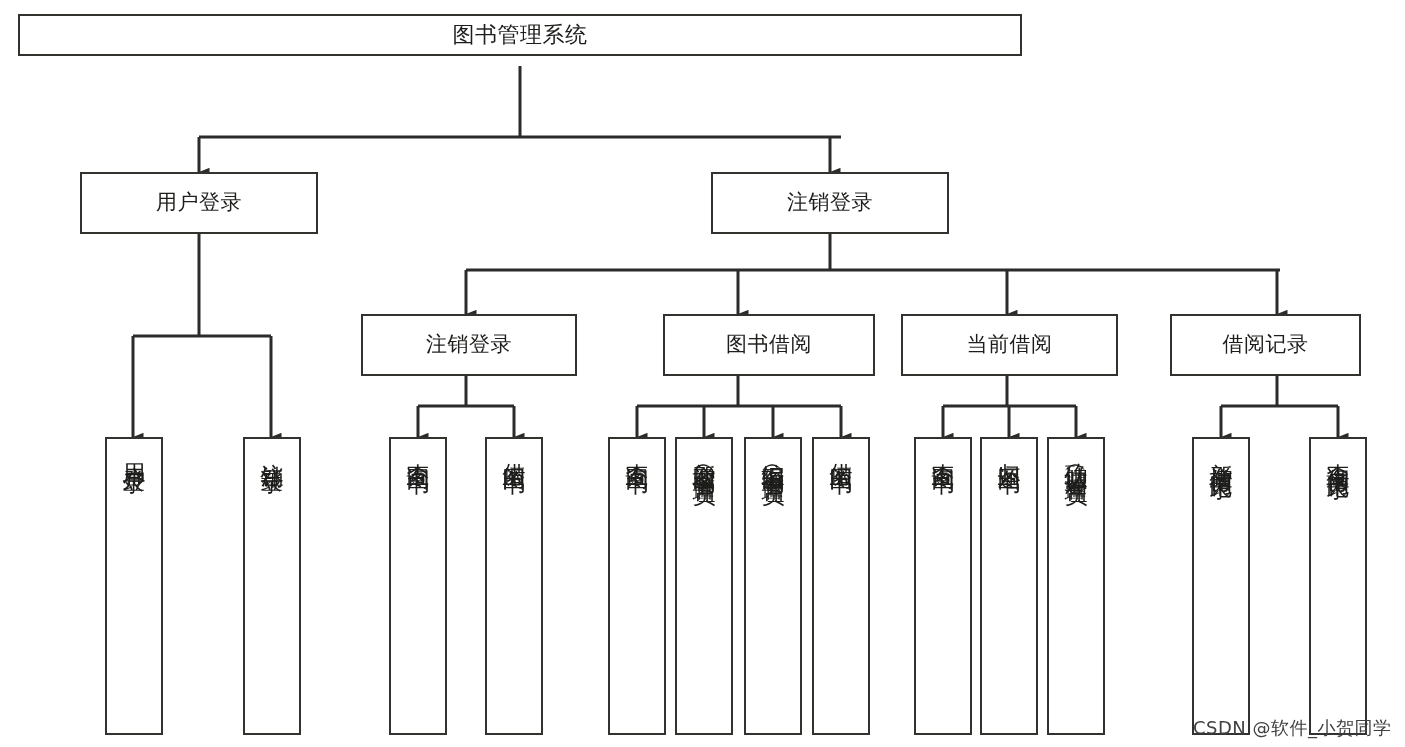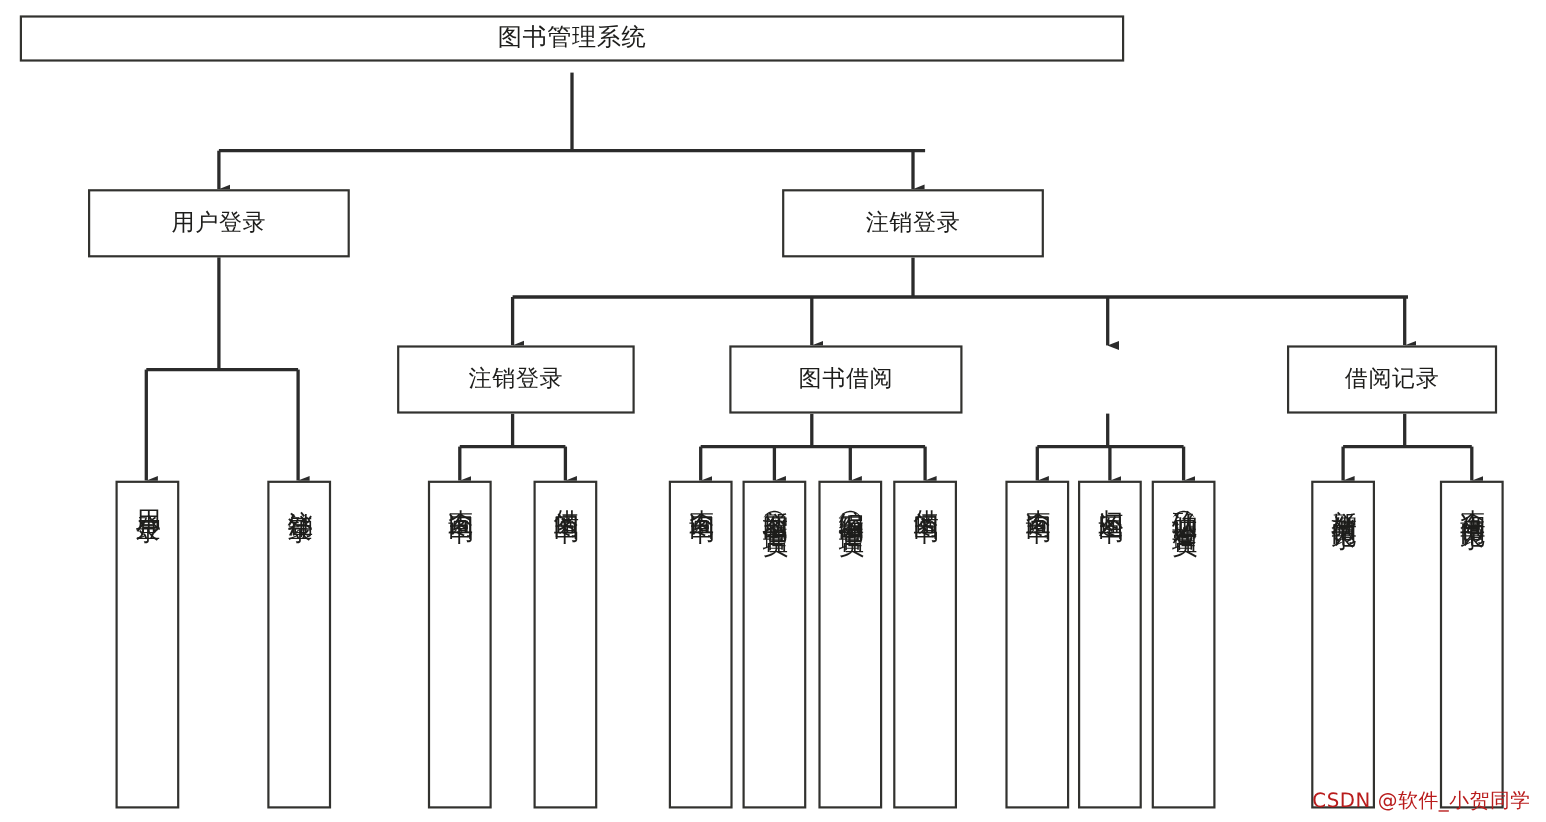--- a/index.html
+++ b/index.html
@@ -56,21 +56,21 @@
     writing-mode: vertical-rl;
     text-orientation: upright;
     font-size: 23px;
     letter-spacing: 3px;
     line-height: 1;
     text-align: left;
   }
   .watermark {
     position: absolute;
     font-size: 18px;
-    color: #b91c1c;
+    color: #404040;
     white-space: nowrap;
     letter-spacing: 0.5px;
     font-family: "DejaVu Sans", "Liberation Sans", sans-serif;
   }
 </style>
 </head>
 <body>
 
 <div id="canvas">
 
@@ -137,20 +137,23 @@
   </div>
 
   <div class="node horiz" style="left:361px; top:314px; width:216px; height:62px;">
     <span class="label">注销登录</span>
   </div>
 
   <div class="node horiz" style="left:663px; top:314px; width:212px; height:62px;">
     <span class="label">图书借阅</span>
   </div>
 
+  <div class="node horiz" style="left:901px; top:314px; width:217px; height:62px;">
+    <span class="label">当前借阅</span>
+  </div>
 
   <div class="node horiz" style="left:1170px; top:314px; width:191px; height:62px;">
     <span class="label">借阅记录</span>
   </div>
 
   <div class="node vert" style="left:105px; top:437px; width:58px; height:298px;">
     <span class="label">用户登录</span>
   </div>
   <div class="node vert" style="left:243px; top:437px; width:58px; height:298px;">
     <span class="label">注销登录</span>

